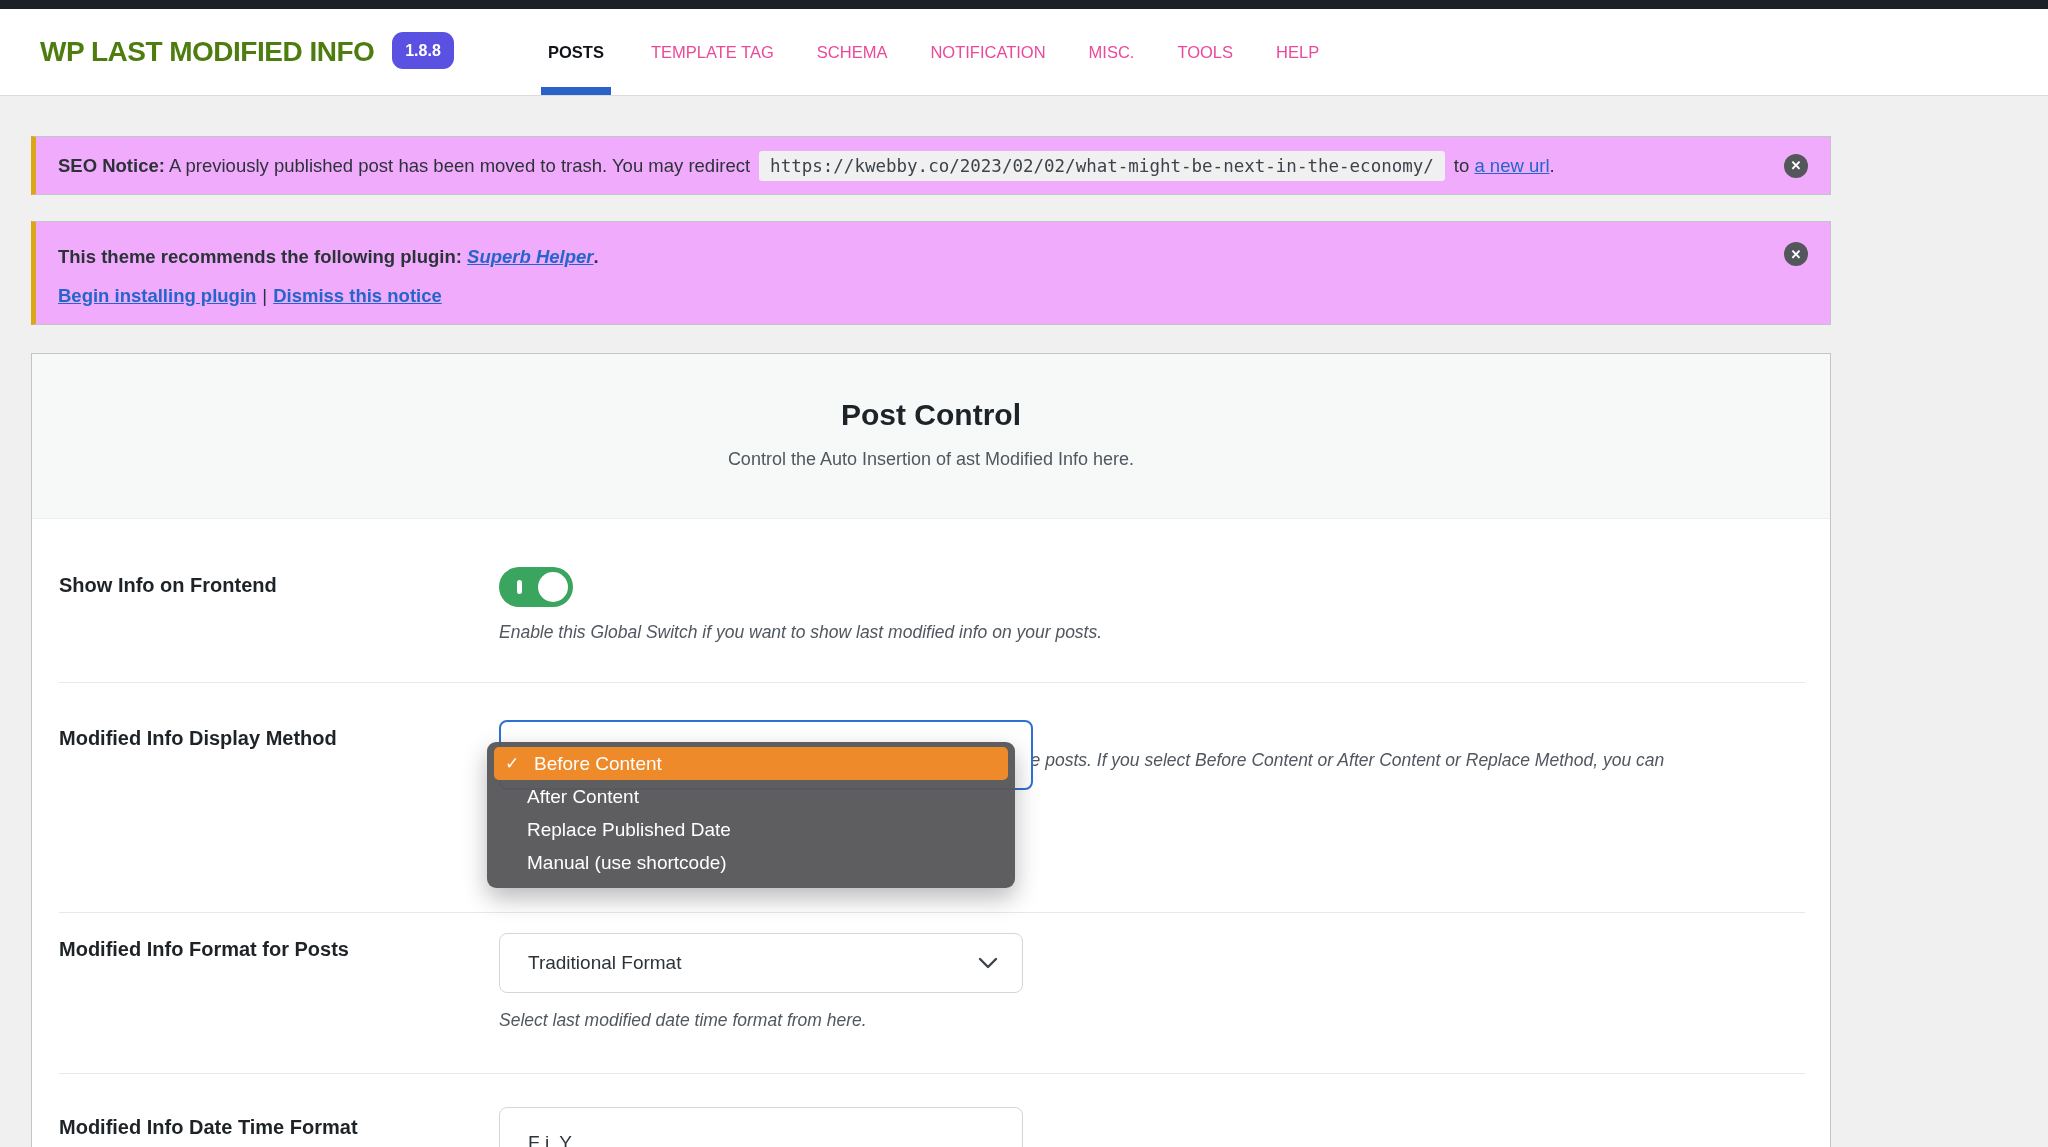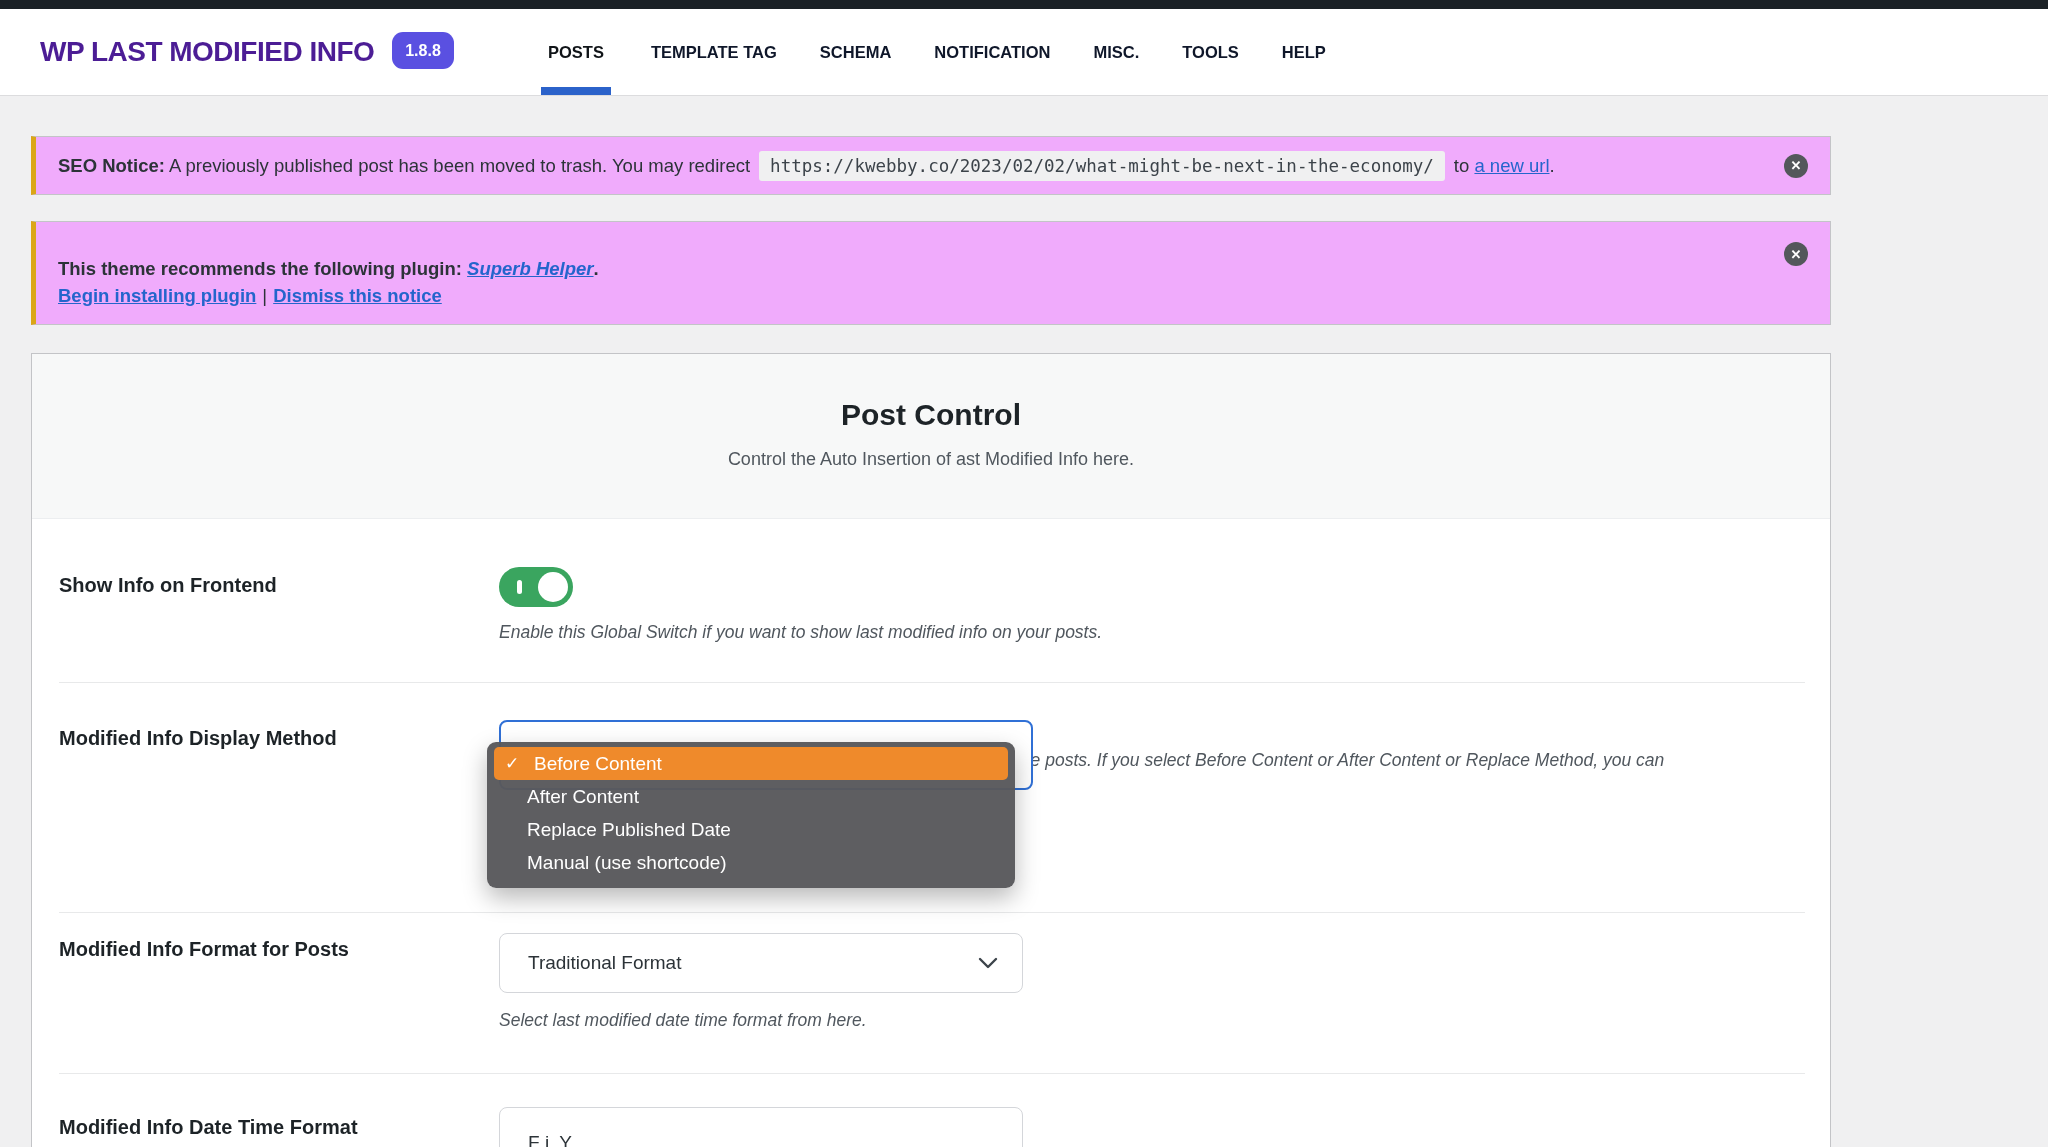--- a/index.html
+++ b/index.html
@@ -6,39 +6,39 @@
   body{font-family:"Liberation Sans",sans-serif;background:#f0f0f1;}
   .page{position:relative;width:2048px;height:1147px;overflow:hidden;background:#f0f0f1;}
 
   
   .admin-topbar{position:absolute;left:0;top:0;width:2048px;height:9px;background:#1b2126;}
 
   
   .app-header{position:absolute;left:0;top:9px;width:2048px;height:86px;background:#ffffff;
     border-bottom:1px solid #dcdcde;display:flex;align-items:stretch;}
   .brand-title{position:absolute;left:40px;top:0;height:86px;display:flex;align-items:center;
-    font-size:28px;font-weight:bold;letter-spacing:-0.5px;color:#4c1d95;}
+    font-size:28px;font-weight:bold;letter-spacing:-0.5px;color:#4d7c0f;}
   .version-badge{position:absolute;left:392px;top:23px;width:62px;height:37px;border-radius:11px;
     background:#5a50e1;color:#fff;font-size:16px;font-weight:bold;display:flex;align-items:center;justify-content:center;}
   .main-nav{position:absolute;left:505px;top:0;height:86px;display:flex;align-items:stretch;gap:37px;margin-left:36px;}
-  .nav-tab{display:flex;align-items:center;padding:0 3px;font-size:16.5px;color:#0f172a;cursor:pointer;white-space:nowrap;font-weight:bold;}
+  .nav-tab{display:flex;align-items:center;padding:0 3px;font-size:16.5px;color:#ec4899;cursor:pointer;white-space:nowrap;}
   .nav-tab.active{color:#101418;font-weight:bold;box-shadow:inset 0 -8px 0 #2b62ca;padding:0 7px;}
 
   
   .notice{position:absolute;background:#f0abfc;border:1px solid #c3c4c7;border-left:5px solid #dba617;box-sizing:border-box;}
   .notice-seo{left:31px;top:136px;width:1800px;height:59px;display:flex;align-items:center;padding:0 0 0 22px;}
   .notice-seo .txt{font-size:18.5px;color:#2c3338;white-space:nowrap;}
   .notice-seo .bold{font-weight:bold;}
   .url-code{font-family:"DejaVu Sans Mono",monospace;font-size:17.5px;color:#3c434a;background:#f0f0f1;
     padding:5px 11px;border-radius:3px;margin:0 9px;white-space:nowrap;}
   .link{color:#2465cc;text-decoration:underline;cursor:pointer;}
   .close-btn{margin-left:auto;margin-right:22px;width:24px;height:24px;border-radius:50%;background:#53575b;
     color:#fff;font-size:13px;font-weight:bold;display:flex;align-items:center;justify-content:center;cursor:pointer;flex:0 0 auto;}
   .notice-theme{left:31px;top:221px;width:1800px;height:104px;}
-  .notice-theme .line1{position:absolute;left:22px;top:24px;font-size:18.5px;color:#2c3338;font-weight:bold;white-space:nowrap;margin-top:12px;}
+  .notice-theme .line1{position:absolute;left:22px;top:24px;font-size:18.5px;color:#2c3338;font-weight:bold;white-space:nowrap;}
   .notice-theme .line2{position:absolute;left:22px;top:63px;font-size:18.5px;color:#2c3338;font-weight:bold;white-space:nowrap;}
   .notice-theme .close-btn{position:absolute;right:22px;top:20px;margin:0;}
   .plugin-link{font-style:italic;font-weight:bold;}
   .sep{color:#2c3338;font-weight:normal;padding:0 6px;}
 
   
   .panel{position:absolute;left:31px;top:353px;width:1800px;height:840px;background:#fff;
     border:1px solid #c3c4c7;box-sizing:border-box;}
   .panel-band{position:absolute;left:0;top:0;width:100%;height:165px;background:#f7f8f8;border-bottom:1px solid #eceef0;
     box-sizing:border-box;display:flex;flex-direction:column;align-items:center;padding-top:44px;}

